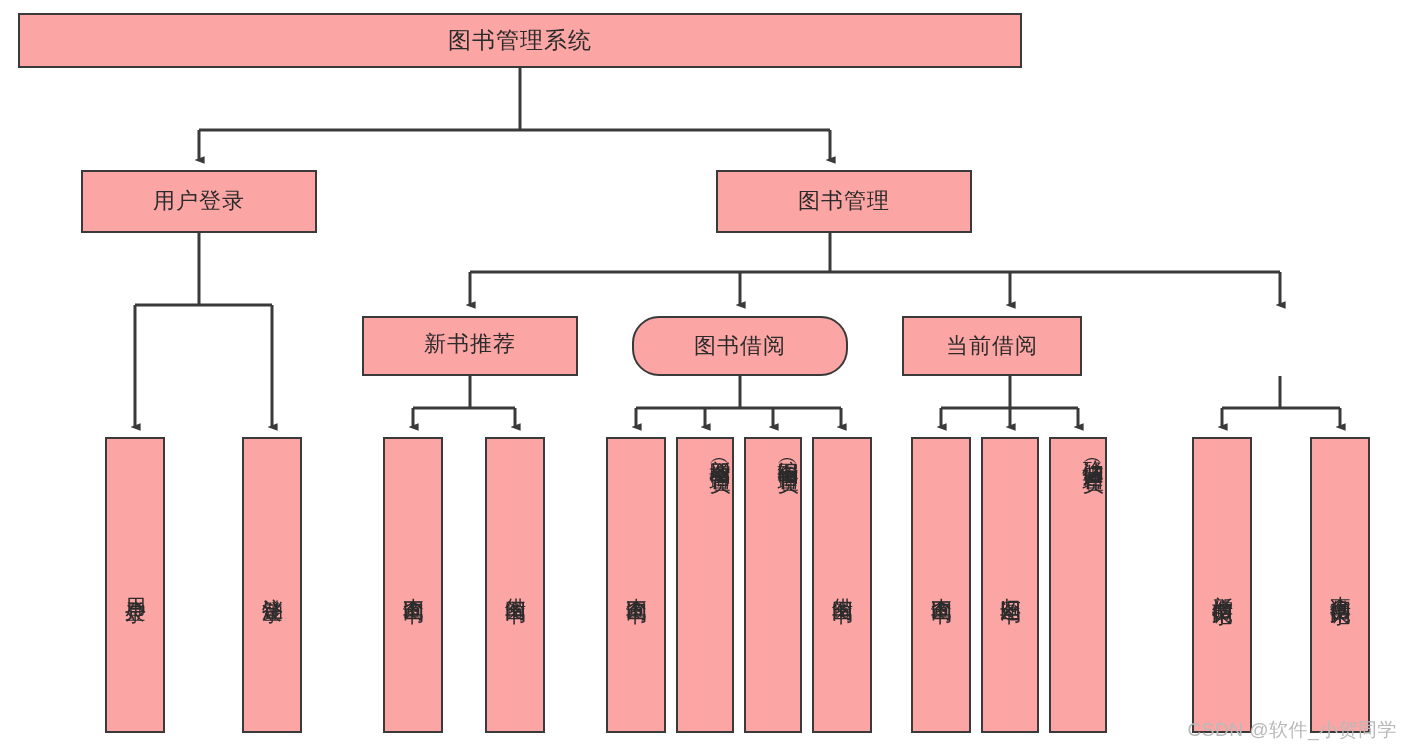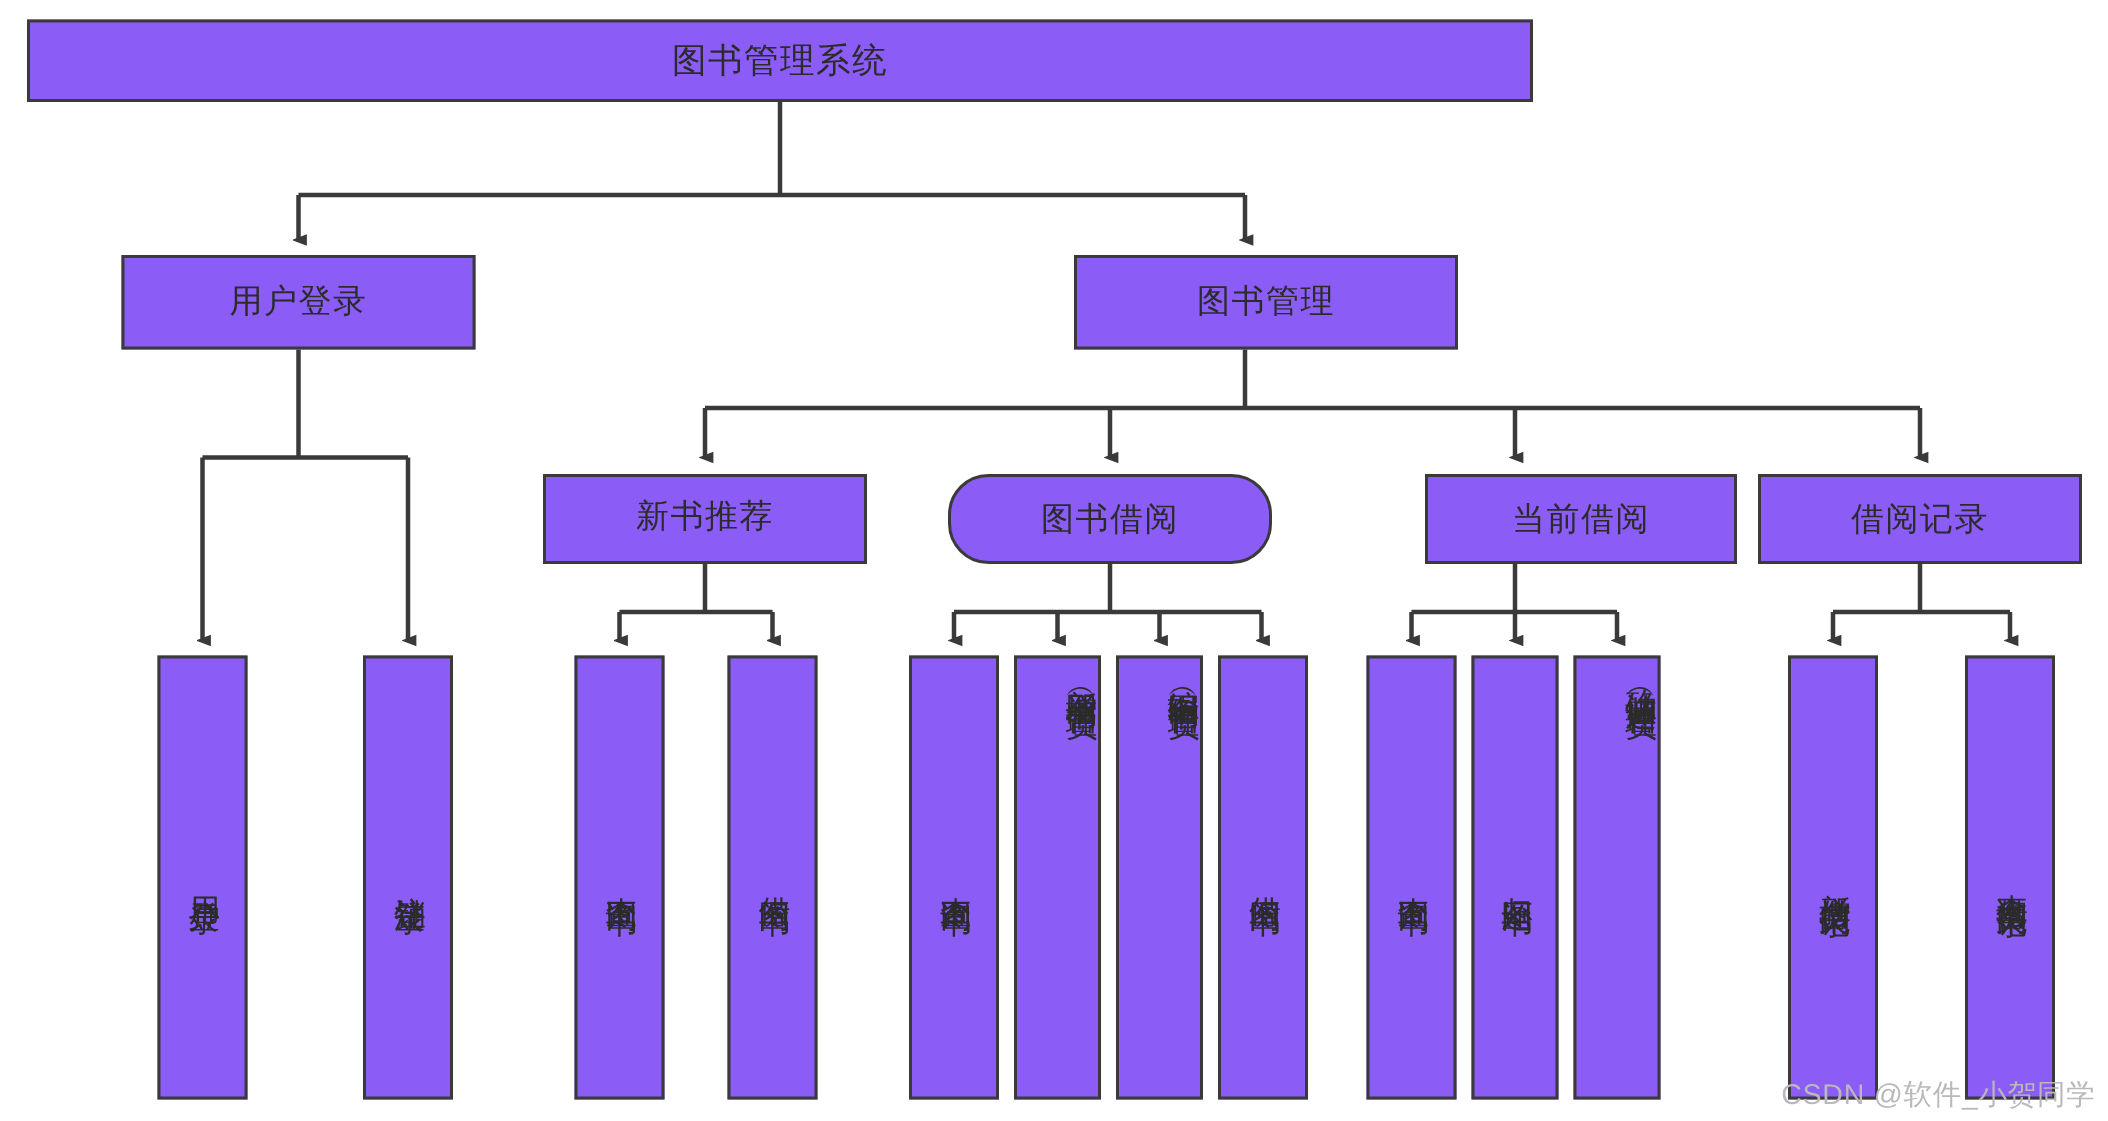--- a/index.html
+++ b/index.html
@@ -23,21 +23,21 @@
     left: 0;
     top: 0;
     width: 1405px;
     height: 747px;
     pointer-events: none;
   }
   .node {
     position: absolute;
     box-sizing: border-box;
     border: 2.5px solid #3a3a3a;
-    background: #8b5cf6;
+    background: #fca5a5;
     display: flex;
     align-items: center;
     justify-content: center;
     color: #2b2b2b;
     z-index: 2;
   }
   .node.horiz {
     font-size: 22px;
     letter-spacing: 1px;
     line-height: 1.2;
@@ -146,27 +146,24 @@
   </div>
 
   <div class="node horiz" style="left:362px; top:316px; width:216px; height:60px;font-family:Liberation Mono, monospace;">
     <span>新书推荐</span>
   </div>
 
   <div class="node horiz" style="left:632px; top:316px; width:216px; height:60px;border-radius:27px;">
     <span>图书借阅</span>
   </div>
 
-  <div class="node horiz" style="left:902px; top:316px; width:208px; height:60px;margin-left:48px;">
+  <div class="node horiz" style="left:902px; top:316px; width:180px; height:60px;">
     <span>当前借阅</span>
   </div>
 
-  <div class="node horiz" style="left:1172px; top:316px; width:216px; height:60px;">
-    <span>借阅记录</span>
-  </div>
 
   <div class="node vert centered" style="left:105px; top:437px; width:60px; height:296px;">
     <span class="vtext">用户登录</span>
   </div>
 
   <div class="node vert centered" style="left:242px; top:437px; width:60px; height:296px;">
     <span class="vtext">注销登录</span>
   </div>
 
   <div class="node vert centered" style="left:383px; top:437px; width:60px; height:296px;">

